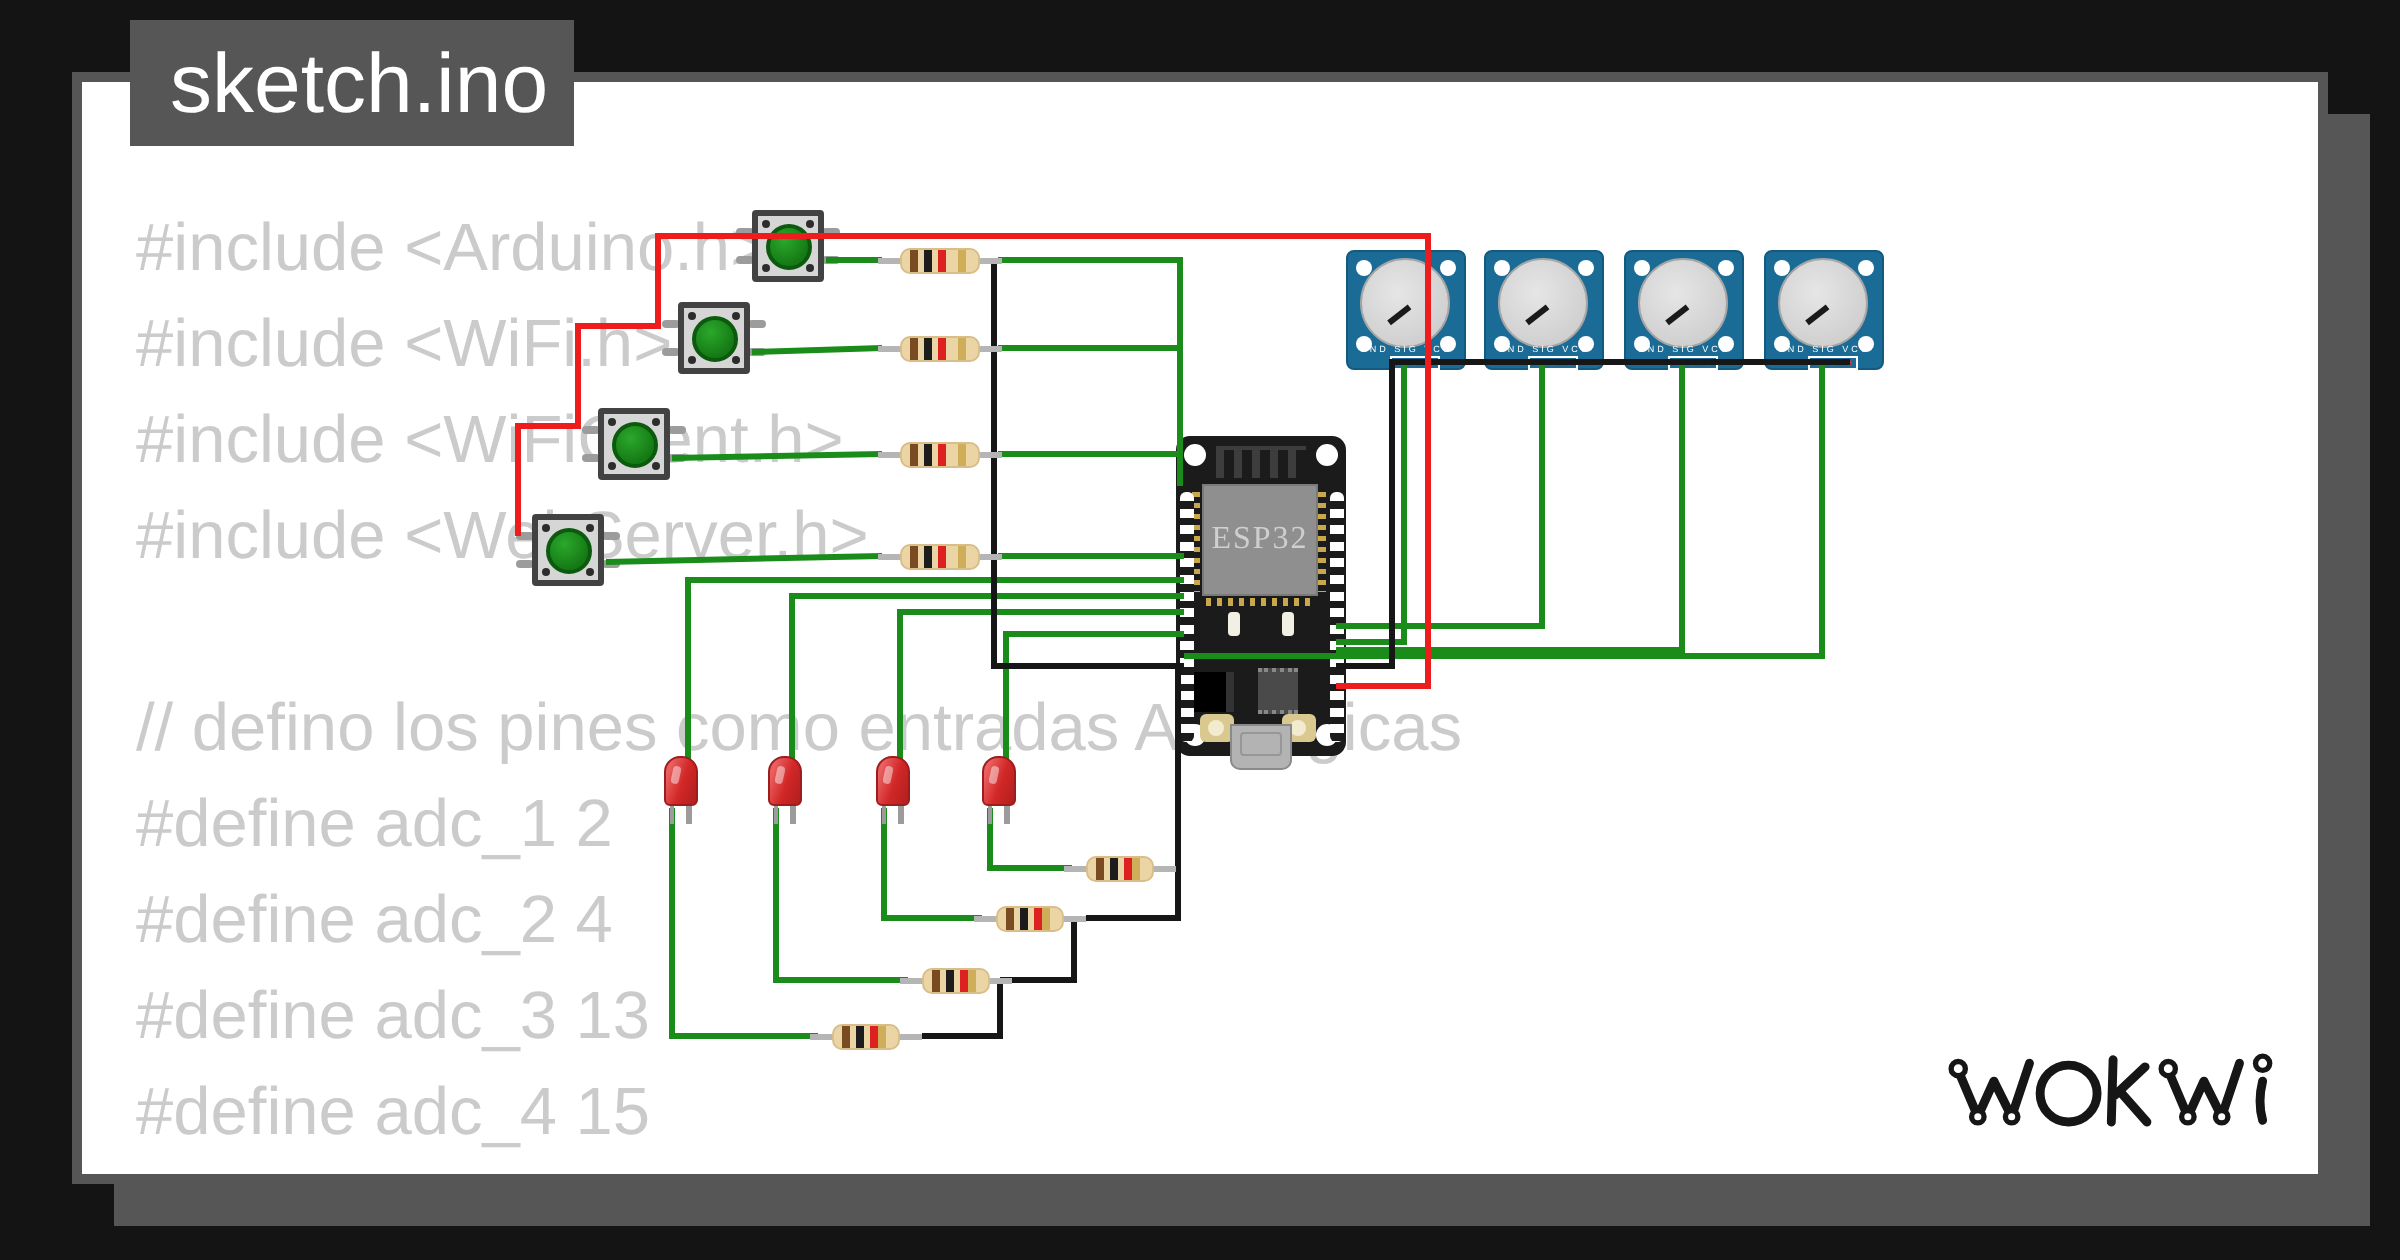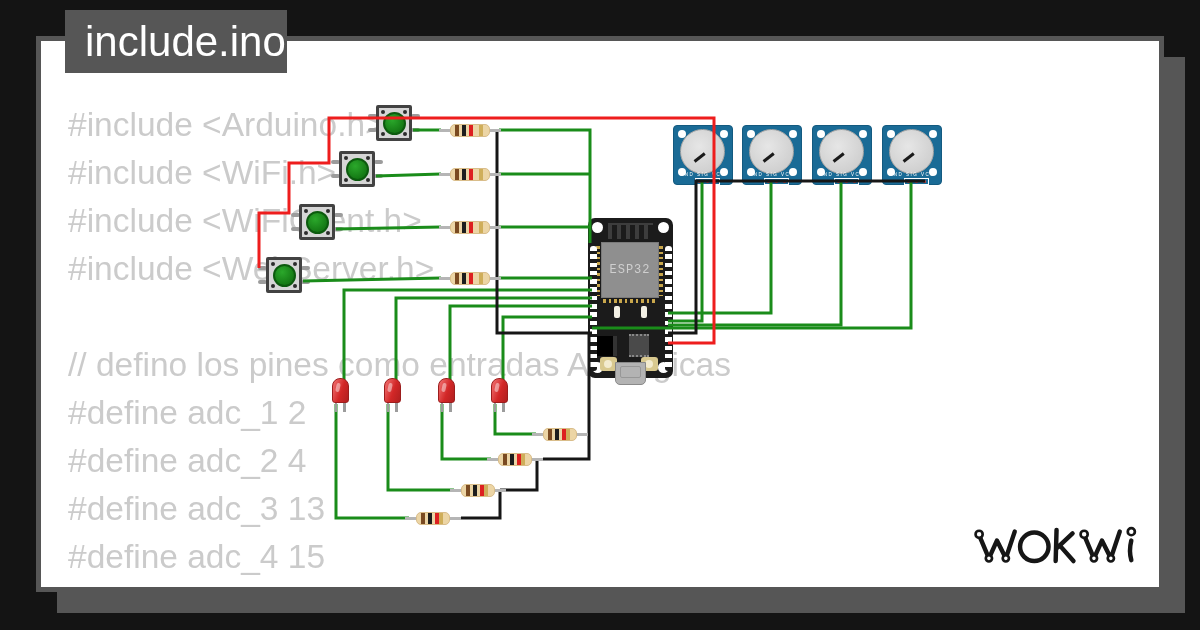--- a/index.html
+++ b/index.html
@@ -73,21 +73,21 @@
   
   .esp{position:absolute;width:85px;height:160px;background:#1b1b1b;border-radius:7px;}
   .esp-hole{position:absolute;width:11px;height:11px;background:#ffffff;border-radius:50%;}
   .esp-hole.c1{left:4px;top:4px;} .esp-hole.c2{right:4px;top:4px;}
   .esp-hole.c3{left:4px;bottom:5px;} .esp-hole.c4{right:4px;bottom:5px;}
   .esp-ant{position:absolute;left:20px;top:5px;width:45px;height:14px;
            background:repeating-linear-gradient(90deg,#3d3d3d 0 4px,#1b1b1b 4px 9px);
            border-top:2px solid #3d3d3d;}
   .esp-chip{position:absolute;left:13px;top:24px;width:58px;height:56px;background:#8f8f8f;border:1px solid #7a7a7a;box-sizing:border-box;
             display:flex;align-items:center;justify-content:center;}
-  .esp-chip span{color:#cfcfcf;font-size:12px;letter-spacing:1px;font-family:Liberation Mono, monospace;}
+  .esp-chip span{color:#cfcfcf;font-size:16px;letter-spacing:1px;font-family:Liberation Serif, serif;}
   .esp-goldL,.esp-goldR{position:absolute;top:28px;width:4px;height:50px;
       background:repeating-linear-gradient(180deg,#c9a74c 0 2.5px,#1b1b1b 2.5px 5.5px);}
   .esp-goldL{left:8px;} .esp-goldR{right:10px;}
   .esp-goldB{position:absolute;left:15px;top:81px;width:54px;height:4px;
       background:repeating-linear-gradient(90deg,#c9a74c 0 2.5px,#1b1b1b 2.5px 5.5px);}
   .esp-pins{position:absolute;top:28px;width:7px;height:125px;
       background:repeating-linear-gradient(180deg,#ffffff 0 4.5px,#1b1b1b 4.5px 8.3px);
       border-radius:3px;}
   .esp-pins.left{left:1.5px;} .esp-pins.right{right:1.5px;}
   .esp-led{position:absolute;width:6px;height:12px;background:#f2f0e4;border-radius:2px;top:88px;}
@@ -116,21 +116,21 @@
 #include &lt;WiFiClient.h&gt;
 #include &lt;WebServer.h&gt;
 
 // defino los pines como entradas Analógicas
 #define adc_1 2
 #define adc_2 4
 #define adc_3 13
 #define adc_4 15</pre>
 
   <div class="title-tab">
-    <span>include.ino</span>
+    <span>sketch.ino</span>
   </div>
 
   <div id="layer-under">
     <div class="esp" id="esp32" style="left: 588px; top: 218px;">
       <div class="esp-hole c1"></div>
       <div class="esp-hole c2"></div>
       <div class="esp-hole c3"></div>
       <div class="esp-hole c4"></div>
       <div class="esp-ant"></div>
       <div class="esp-goldL"></div>

